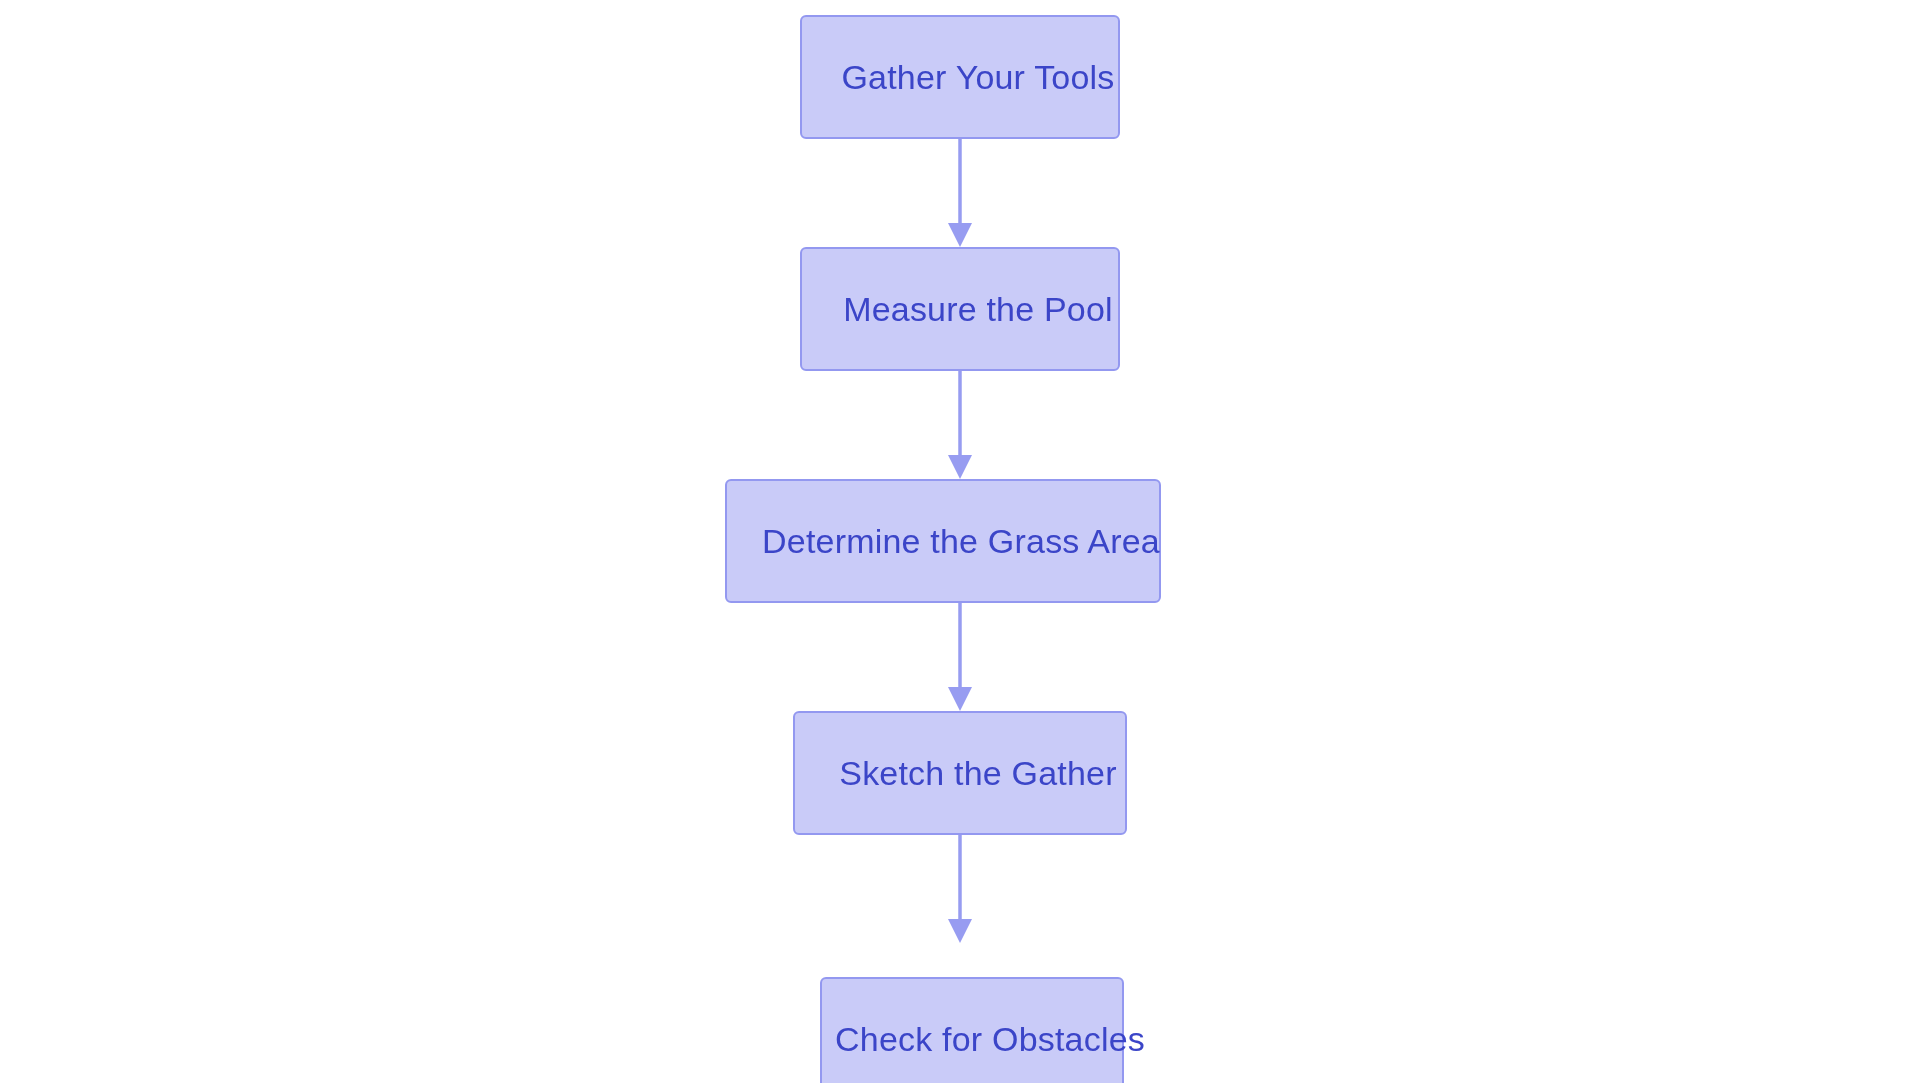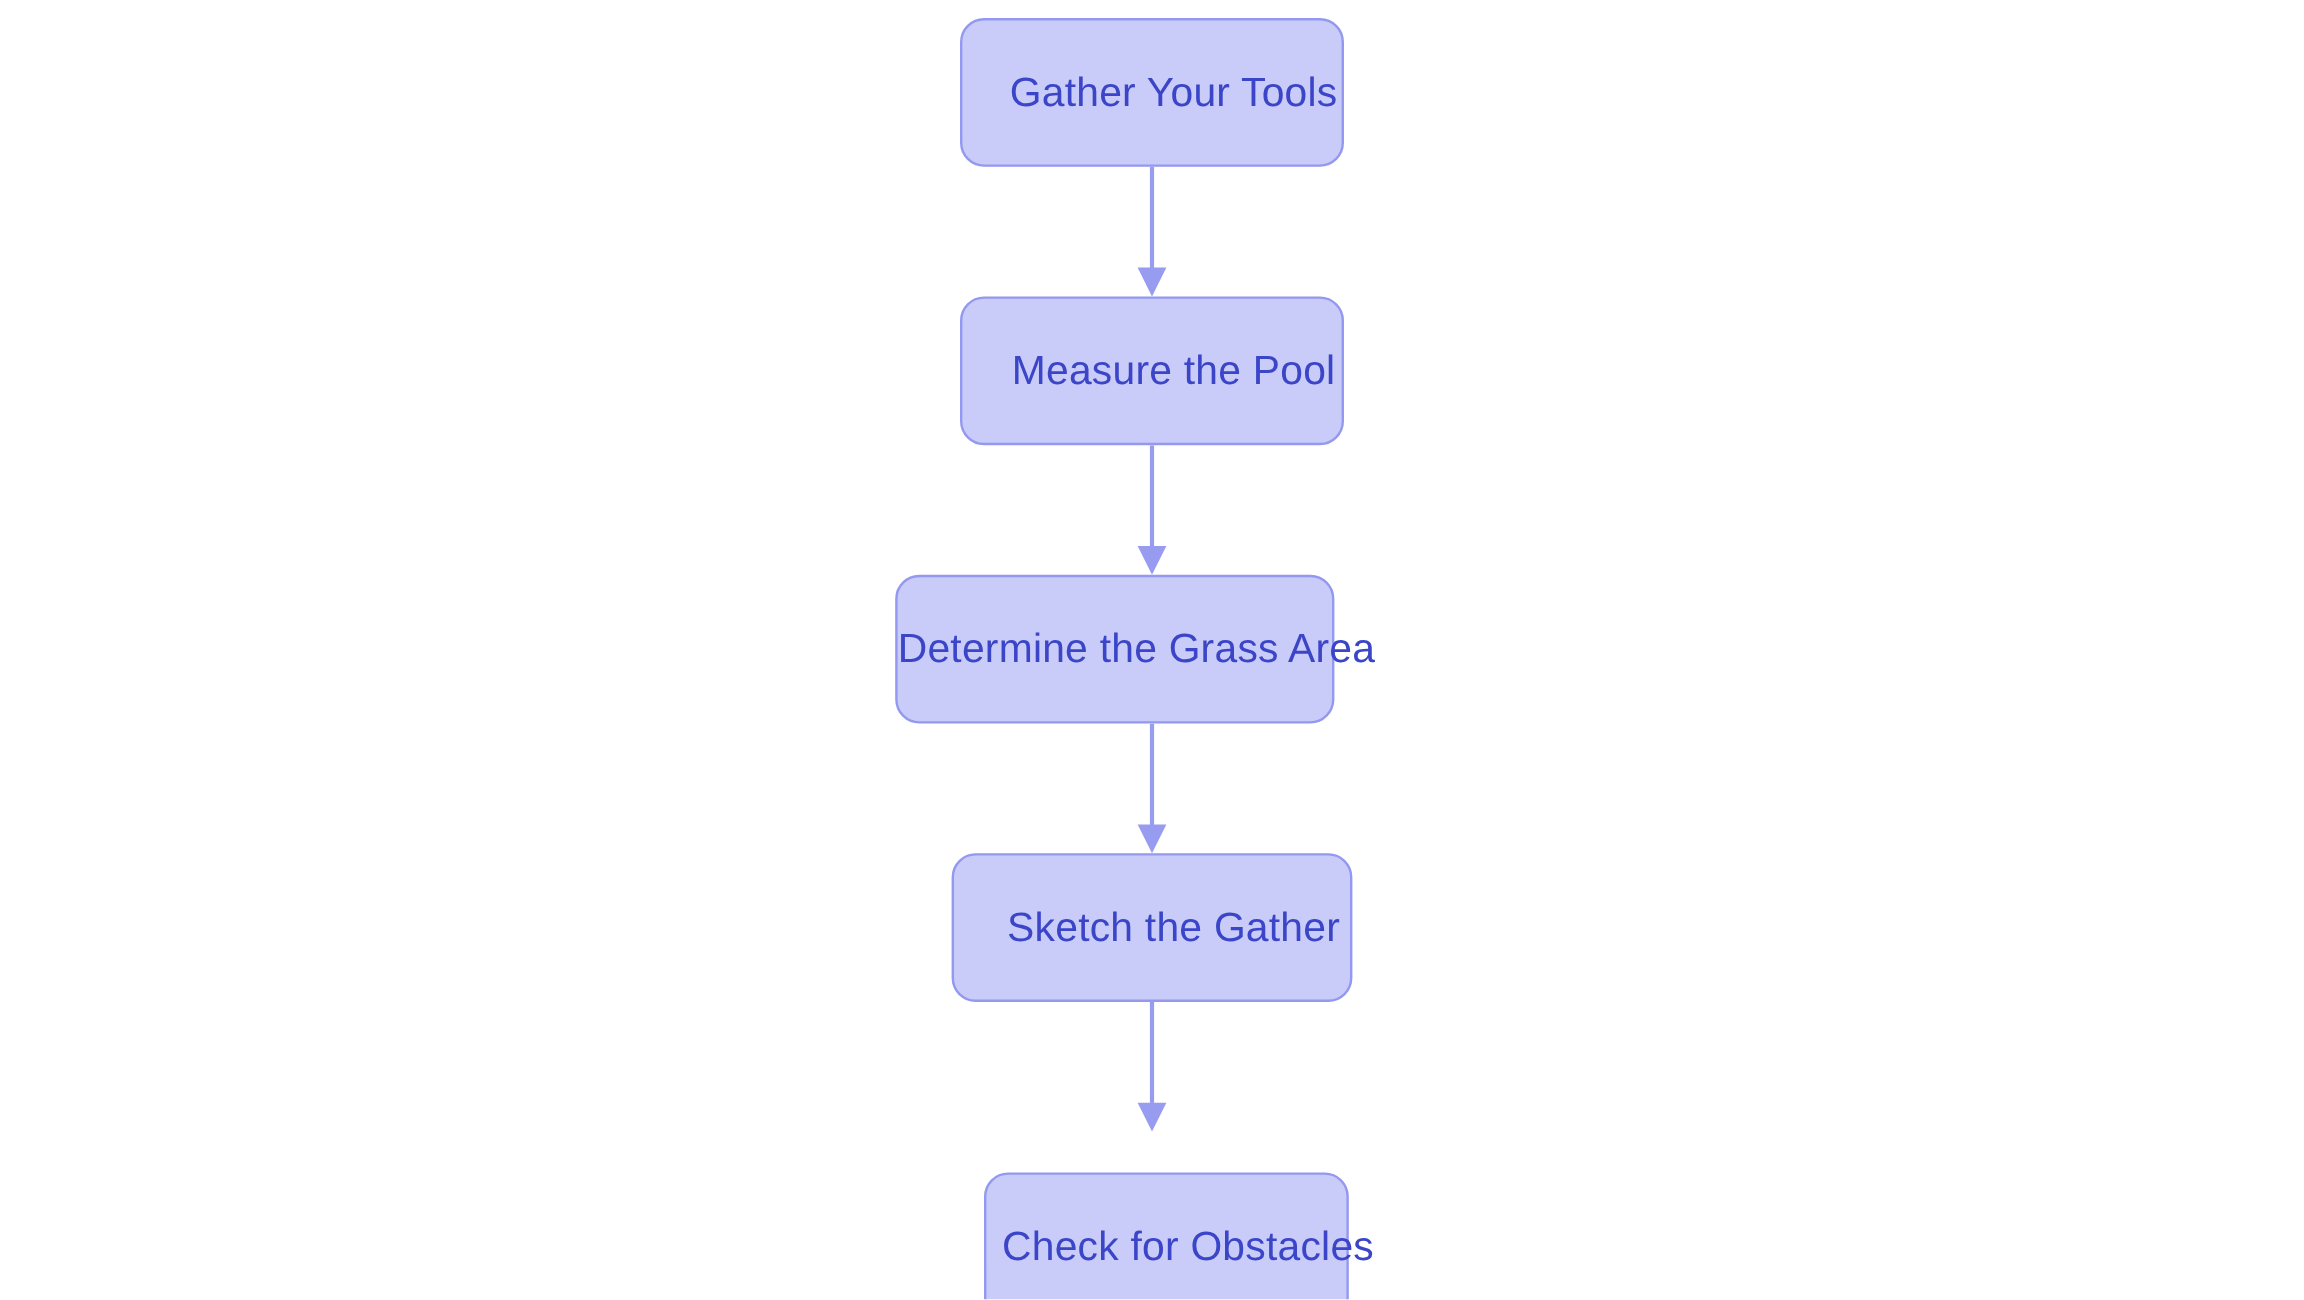--- a/index.html
+++ b/index.html
@@ -17,39 +17,39 @@
   .canvas {
     position: relative;
     width: 1920px;
     height: 1083px;
     background: var(--bg);
     overflow: hidden;
   }
   .node {
     position: absolute;
     height: 124px;
-    border-radius: 20px;
+    border-radius: 6px;
     background: var(--node-fill);
     border: 2px solid var(--node-border);
     display: flex;
     align-items: center;
     justify-content: center;
     padding-left: 36px;
   }
   .node span {
     color: var(--node-text);
     font-size: 34px;
     font-weight: 400;
     letter-spacing: 0.2px;
     white-space: nowrap;
   }
   
   .n1 { left: 800px; top: 15px;  width: 320px; }
   .n2 { left: 800px; top: 247px; width: 320px; justify-content: center; }
-  .n3 { left: 746px; top: 479px; width: 366px; }
+  .n3 { left: 725px; top: 479px; width: 436px; }
   .n4 { left: 793px; top: 711px; width: 334px; }
   .n5 { left: 820px; top: 943px; width: 304px; margin-top: 34px; }
   .arrow {
     position: absolute;
     left: 947px;
     width: 26px;
     height: 108px;
     display: block;
   }
   .a1 { top: 139px; }

